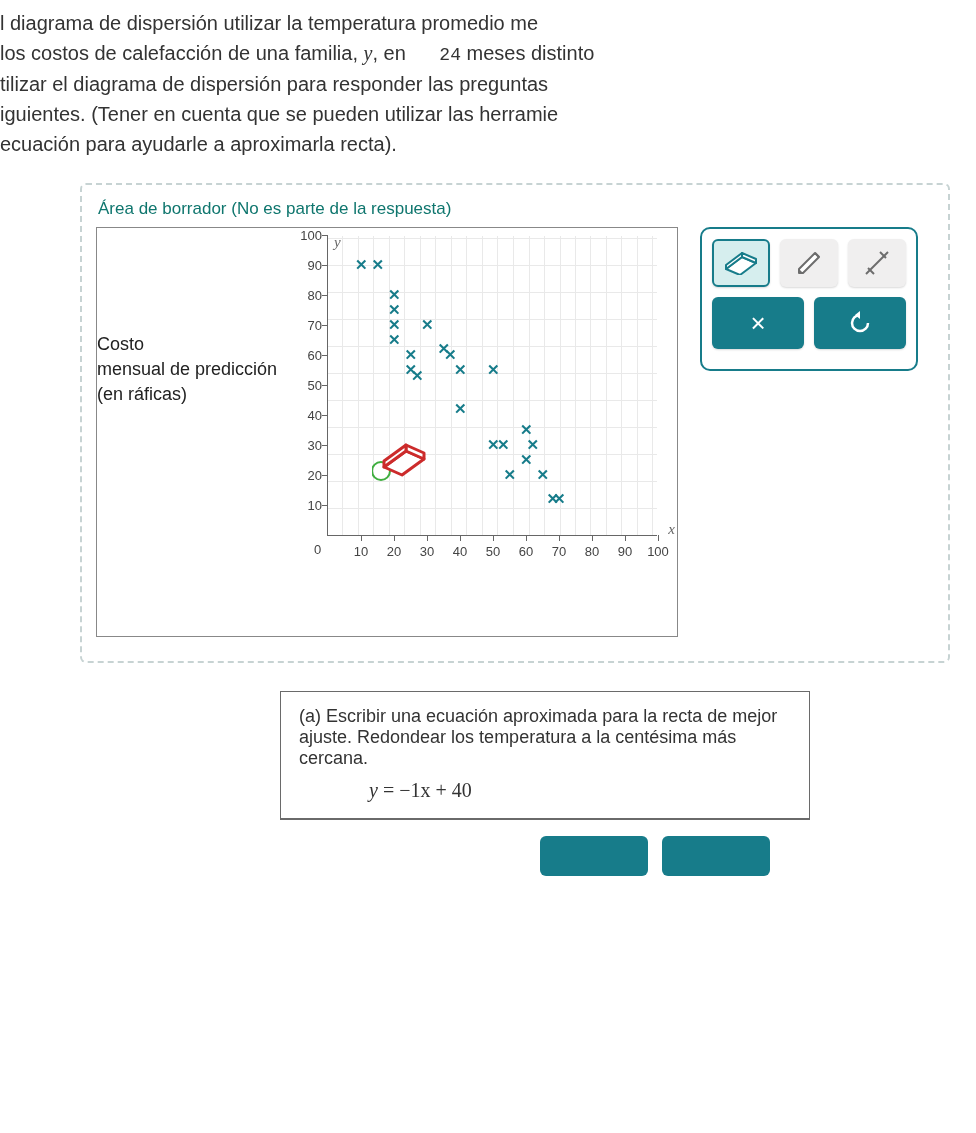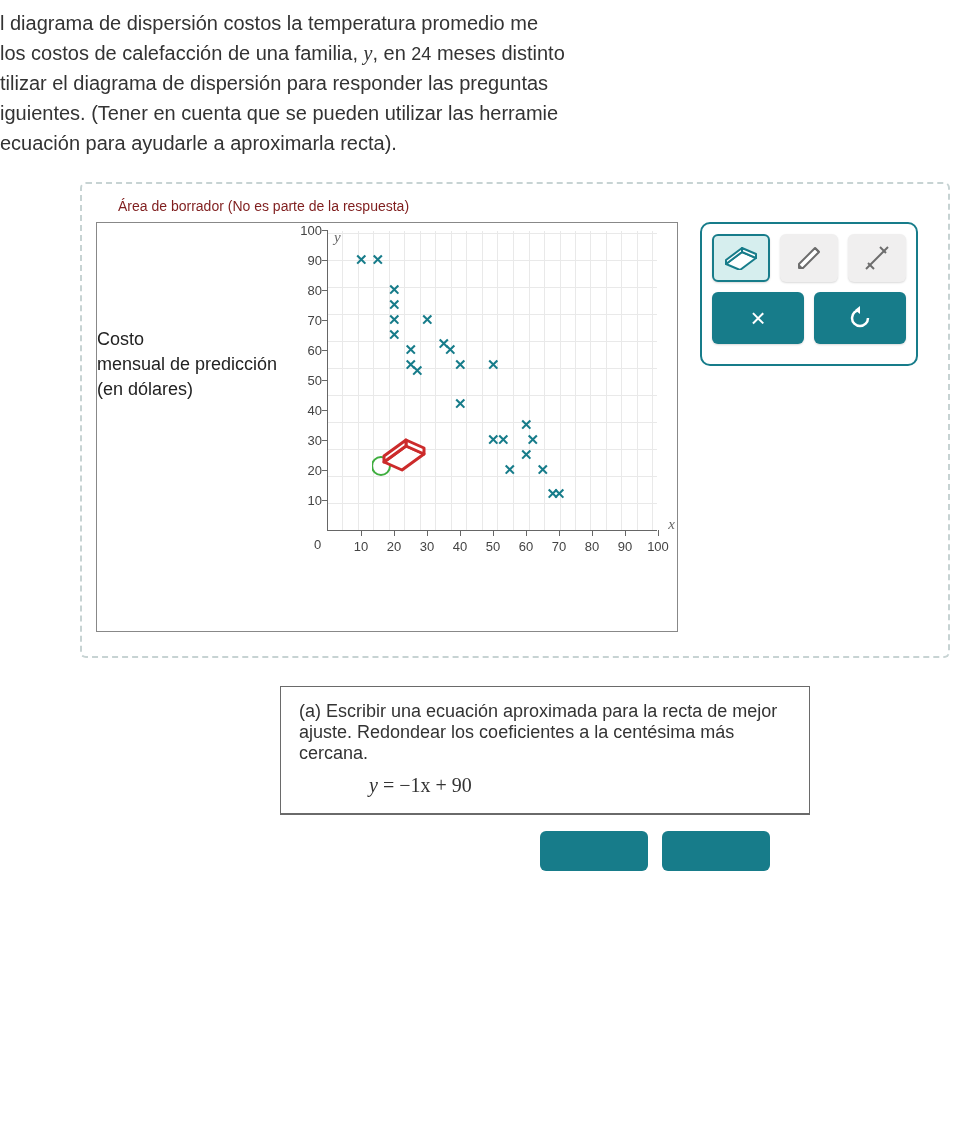--- a/index.html
+++ b/index.html
@@ -10,34 +10,33 @@
     margin: 0;
     padding: 0;
     background: #fff;
     width: 976px;
   }
   .prompt {
     padding: 8px 0 24px 0;
     line-height: 1.5;
   }
   .prompt .it { font-style: italic; font-family: 'Times New Roman', serif; }
-  .prompt .sm { font-size: 0.9em; font-family: Liberation Sans, sans-serif; }
+  .prompt .sm { font-size: 0.9em; font-family: Liberation Mono, monospace; margin-left: 28px; }
 
   .scratch-wrapper {
     margin: 0 0 0 80px;
     border: 2px dashed #c7d3d3;
     border-radius: 6px;
     padding: 10px 14px 24px 14px;
     width: 870px;
   }
   .scratch-title {
-    color: #7f1d1d;
-    font-size: 14px;
+    color: #0f766e;
+    font-size: 17px;
     padding: 4px 0 8px 2px;
-    margin-left: 20px;
   }
   .scratch-body {
     display: flex;
     gap: 22px;
     align-items: flex-start;
   }
   .chart-card {
     border: 1.5px solid #888;
     background: #fff;
     width: 582px;
@@ -208,36 +207,36 @@
     width: 108px;
     height: 40px;
     background: #177c8a;
     border-radius: 6px;
   }
 </style>
 </head>
 <body>
 
 <div class="prompt">
-  <span>l diagrama de dispersión costos la temperatura promedio me</span><br>
+  <span>l diagrama de dispersión utilizar la temperatura promedio me</span><br>
   <span> los costos de calefacción de una familia, </span><span class="it">y</span><span>, en </span><span class="sm">24</span><span> meses distinto</span><br>
   <span>tilizar el diagrama de dispersión para responder las preguntas</span><br>
   <span>iguientes. (Tener en cuenta que se pueden utilizar las herramie</span><br>
   <span>ecuación para ayudarle a aproximarla recta).</span>
 </div>
 
 <div class="scratch-wrapper">
   <div class="scratch-title">Área de borrador (No es parte de la respuesta)</div>
   <div class="scratch-body">
     <div class="chart-card">
       <div class="chart-row">
         <div class="ylabel">
           <span>Costo</span><br>
           <span>mensual de predicción</span><br>
-          <span>(en dólares)</span>
+          <span>(en ráficas)</span>
         </div>
         <div class="plot-zone">
           <div class="grid" id="grid">
             <span class="axis-y-letter">y</span>
             <span class="axis-x-letter">x</span>
             <span class="origin">0</span>
 
             <svg class="eraser-cursor" viewBox="0 0 54 38">
               <circle cx="9" cy="28" r="9" fill="none" stroke="#3fae3f" stroke-width="2"></circle>
               <g transform="translate(6,-2)">
@@ -329,23 +328,23 @@
             <polygon points="14,2 14,10 9,6" fill="#fff"></polygon>
           </svg>
         </div>
       </div>
     </div>
   </div>
 </div>
 
 <div class="qa-box">
   <div class="qa-a">
-    <div>(a) Escribir una ecuación aproximada para la recta de mejor ajuste. Redondear los coeficientes a la centésima más cercana.</div>
+    <div>(a) Escribir una ecuación aproximada para la recta de mejor ajuste. Redondear los temperatura a la centésima más cercana.</div>
     <div class="eqline">
-      <span class="it">y</span><span> = </span><span>−1x + 90</span>
+      <span class="it">y</span><span> = </span><span>−1x + 40</span>
     </div>
   </div>
 </div>
 
 <div class="btnrow">
   <div class="ftr-btn"></div>
   <div class="ftr-btn"></div>
 </div>
 
 </body></html>

